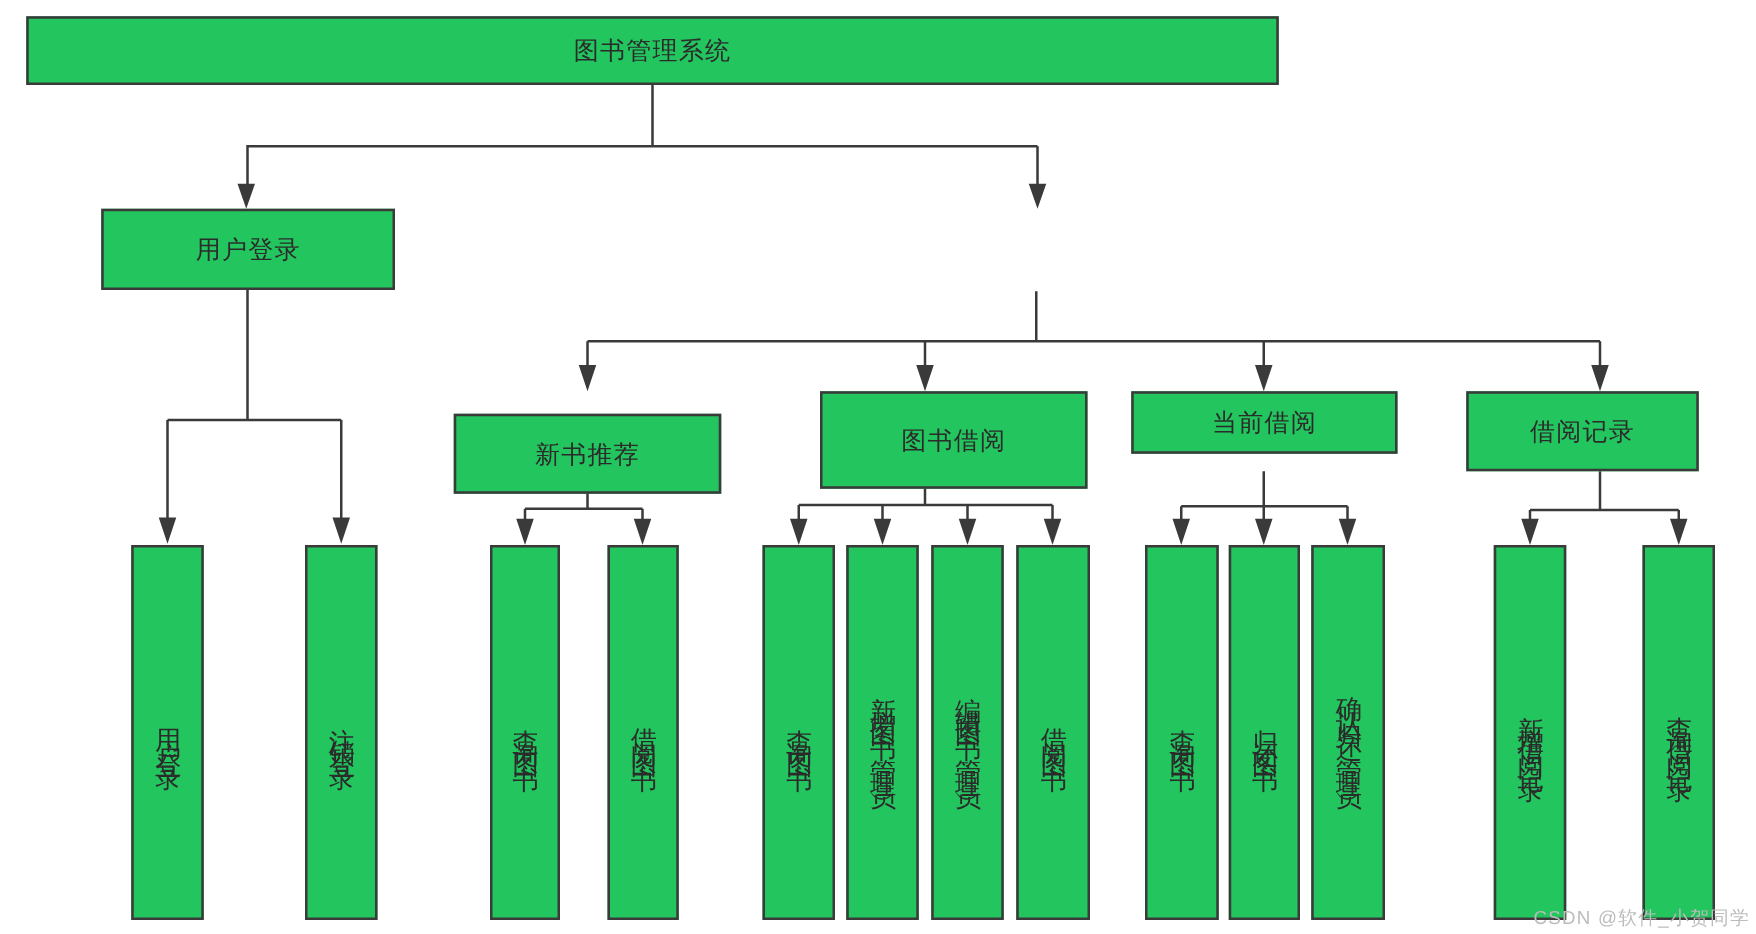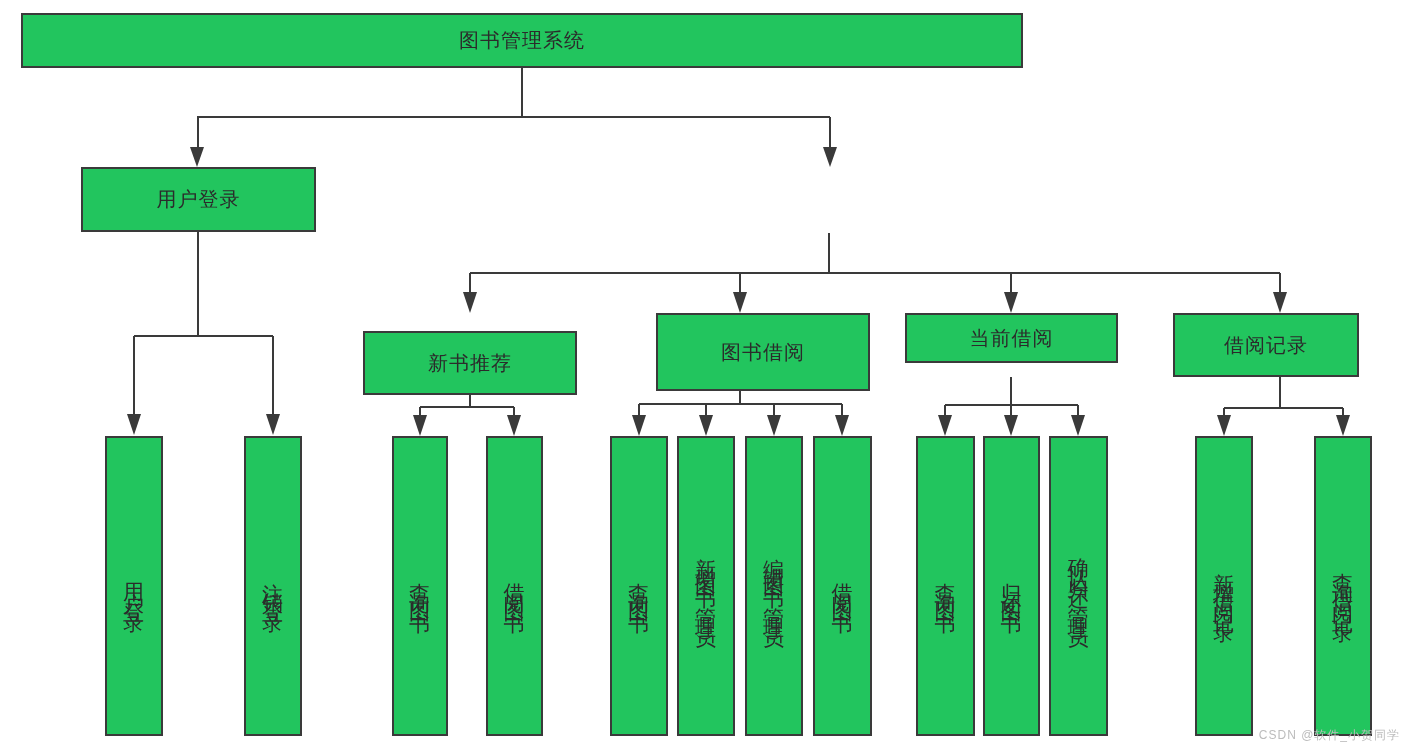--- a/index.html
+++ b/index.html
@@ -66,21 +66,21 @@
   #l-cb-query    { left: 916px;  width: 59px; }
   #l-cb-return   { left: 983px;  width: 57px; }
   #l-cb-confirm  { left: 1049px; width: 59px; }
   #l-br-add      { left: 1195px; width: 58px; }
   #l-br-query    { left: 1314px; width: 58px; }
   .watermark {
     position: absolute;
     right: 5px;
     bottom: 3px;
     z-index: 2;
-    font-size: 12px;
+    font-size: 15px;
     color: #bcbcbc;
     letter-spacing: 1px;
     white-space: nowrap;
     margin-top: 35px;
   }
 </style>
 </head>
 <body>
 
 <div class="canvas">

